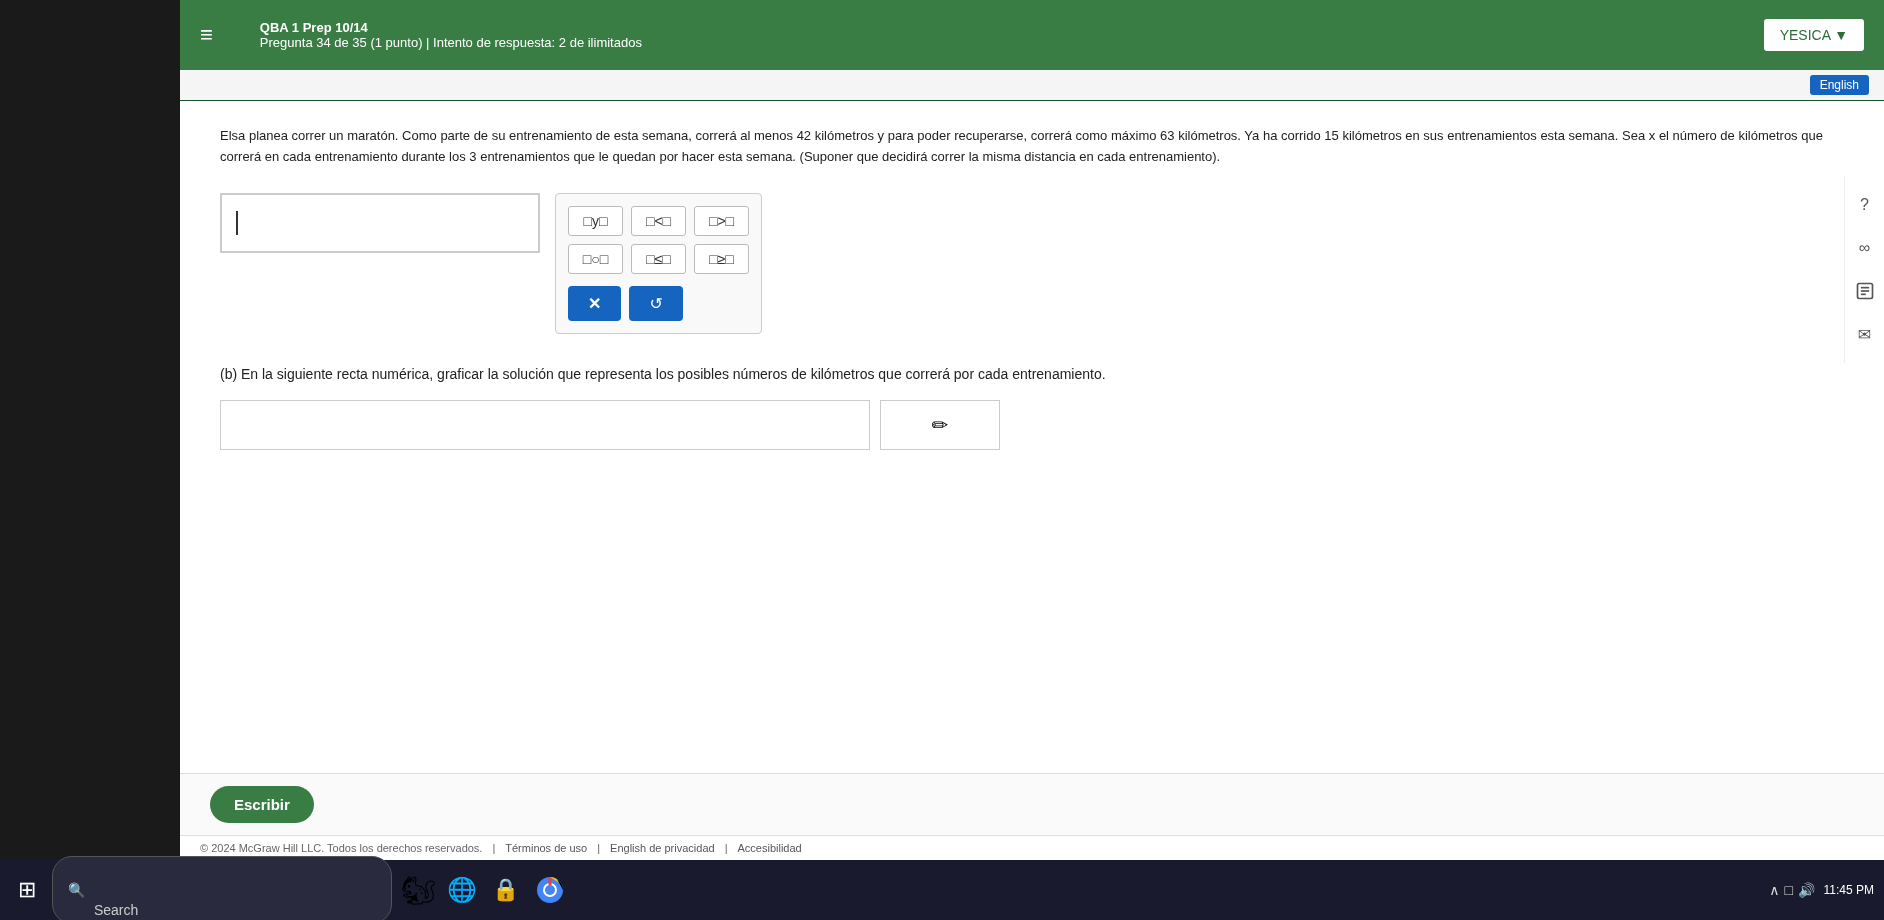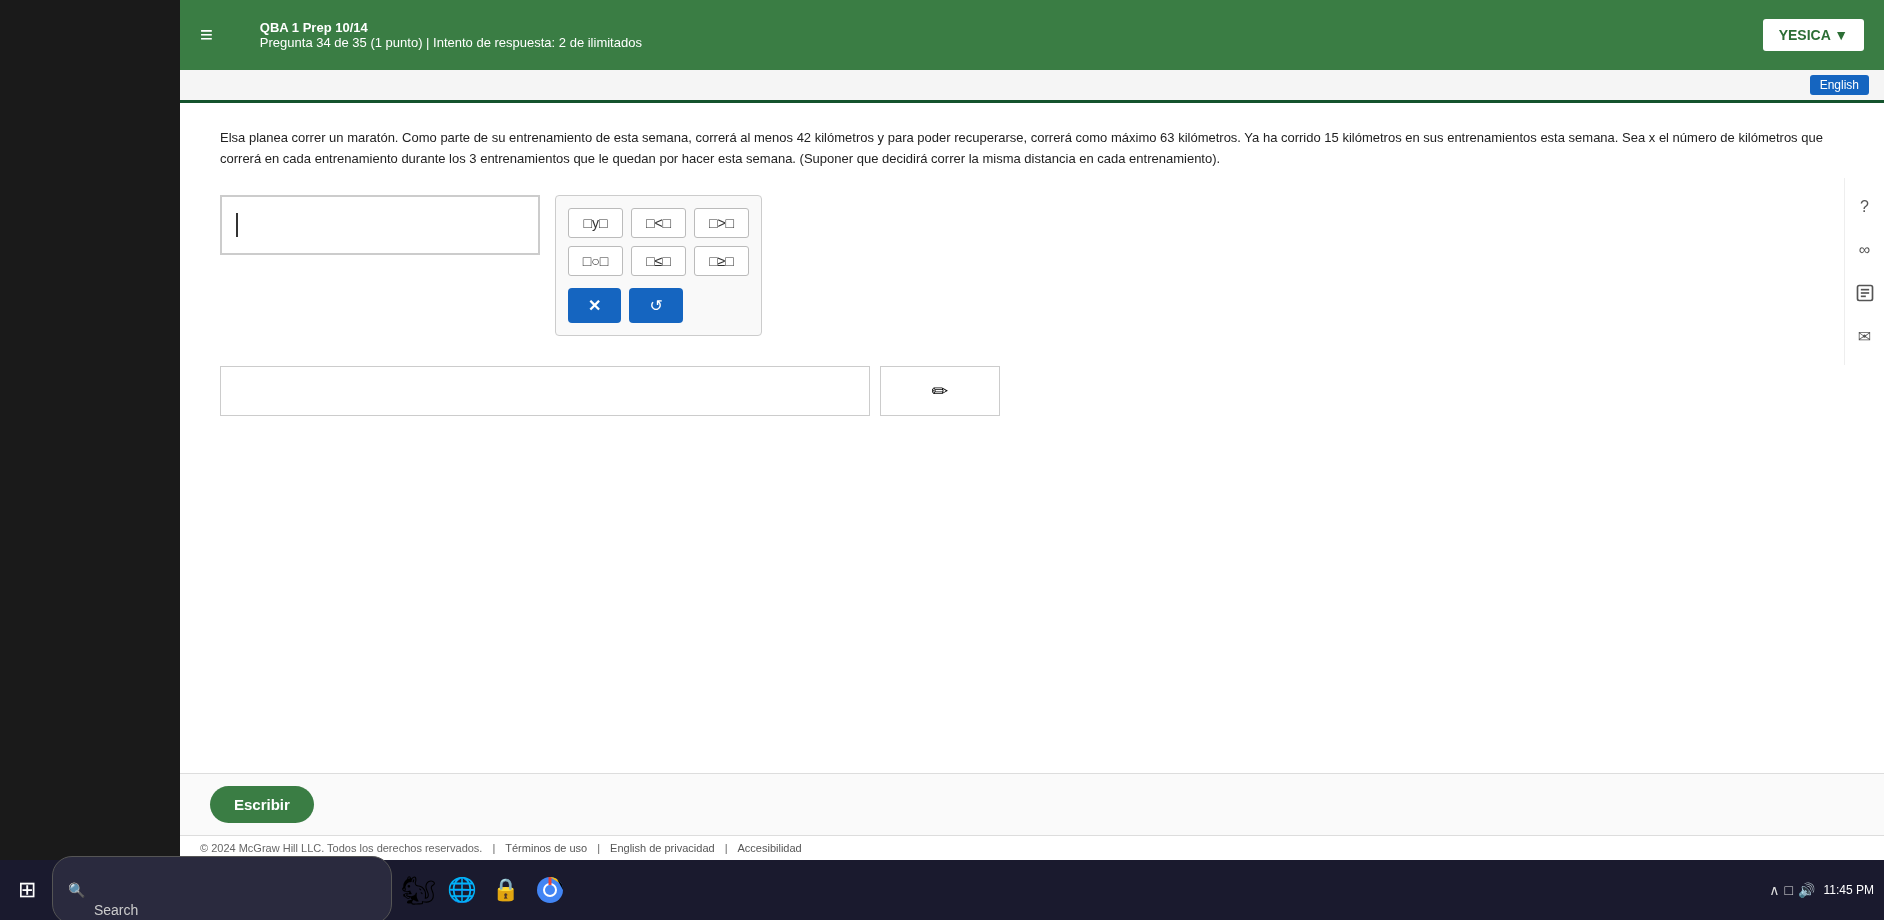--- a/index.html
+++ b/index.html
@@ -61,32 +61,32 @@
     .header-title-sub {
       font-size: 13px;
     }
 
     .user-button {
       background: white;
       color: #2c6e35;
       border: none;
       padding: 8px 16px;
       font-size: 14px;
-      font-weight: bold;
+      font-weight: normal;
       cursor: pointer;
       border-radius: 3px;
       display: flex;
       align-items: center;
       gap: 5px;
     }
 
     
     .language-bar {
       background: #f5f5f5;
-      border-bottom: 3px solid #14532d;
+      border-bottom: 1px solid #14532d;
       padding: 5px 15px;
       display: flex;
       justify-content: flex-end;
       align-items: center;
     }
 
     .english-badge {
       background: #1565c0;
       color: white;
       font-size: 12px;
@@ -452,20 +452,21 @@
           <button class="symbol-btn">□≤□</button>
           <button class="symbol-btn">□≥□</button>
         </div>
         <div class="action-row">
           <button class="action-btn-delete">✕</button>
           <button class="action-btn-undo">↺</button>
         </div>
       </div>
     </div>
 
+    <p class="part-label">(b)  En la siguiente recta numérica, graficar la solución que representa los posibles números de kilómetros que correrá por cada entrenamiento.</p>
 
     <div class="number-line-row">
       <div class="number-line-box"></div>
       <div class="eraser-box">
         <span>✏</span>
       </div>
     </div>
 
     <div class="right-sidebar">
       <span class="sidebar-icon">?</span>

